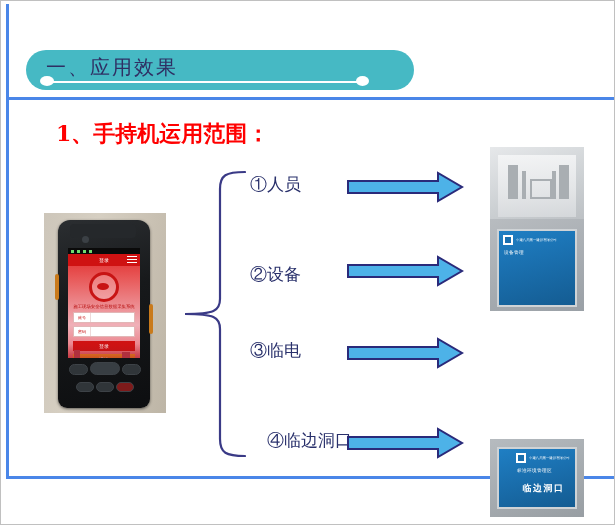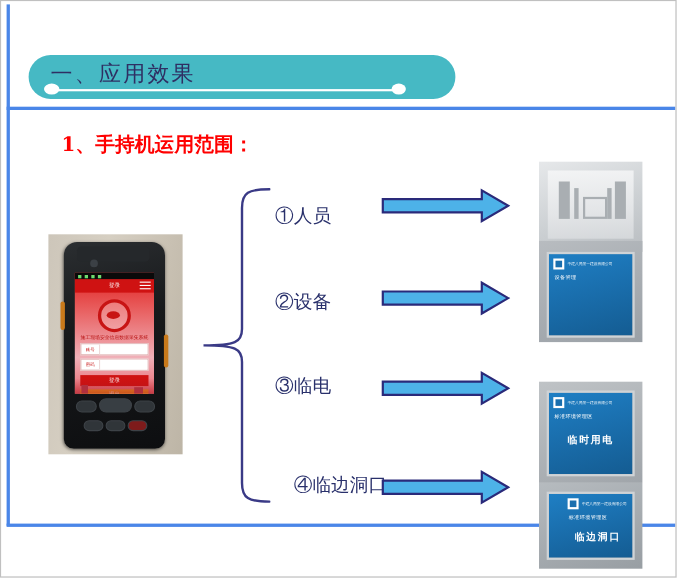--- a/index.html
+++ b/index.html
@@ -94,21 +94,21 @@
     height: 3px;
     background: #4a86e8;
   }
 
   
   .section-title {
     position: absolute;
     left: 55px;
     top: 118px;
     font-family: "DejaVu Serif", "Liberation Serif", serif;
-    font-size: 18px;
+    font-size: 22px;
     font-weight: bold;
     color: #ff0000;
     white-space: nowrap;
   }
 
   
   .device-photo {
     position: absolute;
     left: 43px;
     top: 212px;
@@ -327,21 +327,21 @@
   }
 
   
   .list-item {
     position: absolute;
     font-family: "DejaVu Serif", "Liberation Serif", serif;
     font-size: 17px;
     color: #29306b;
     white-space: nowrap;
   }
-  .li-1 { left: 249px; top: 184px; }
+  .li-1 { left: 249px; top: 172px; }
   .li-2 { left: 249px; top: 262px; }
   .li-3 { left: 249px; top: 338px; }
   .li-4 { left: 266px; top: 428px; }
 
   
   .arrow { position: absolute; }
   .a-1 { left: 345px; top: 170px; }
   .a-2 { left: 345px; top: 254px; }
   .a-3 { left: 345px; top: 336px; }
   .a-4 { left: 345px; top: 426px; }
@@ -543,30 +543,20 @@
     <div class="ph ph-1">
       <div class="blue-sign bs-1">
         <div class="bs-head">
           <div class="bs-logo"></div>
           <div class="bs-corp">中建八局第一建设有限公司</div>
         </div>
         <div class="bs-sub">设备管理</div>
       </div>
     </div>
 
-    <div class="ph ph-2">
-      <div class="blue-sign bs-2" style="top:8px">
-        <div class="bs-head">
-          <div class="bs-logo"></div>
-          <div class="bs-corp">中建八局第一建设有限公司</div>
-        </div>
-        <div class="bs-sub">标准环境管理区</div>
-        <div class="bs-main">临时用电</div>
-      </div>
-    </div>
 
     <div class="ph ph-3">
       <div class="blue-sign bs-3" style="top:8px">
         <div class="bs-head">
           <div class="bs-logo"></div>
           <div class="bs-corp">中建八局第一建设有限公司</div>
         </div>
         <div class="bs-sub">标准环境管理区</div>
         <div class="bs-main">临边洞口</div>
       </div>

